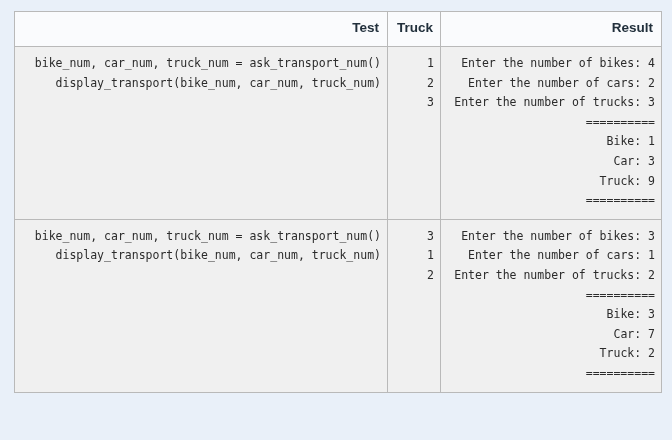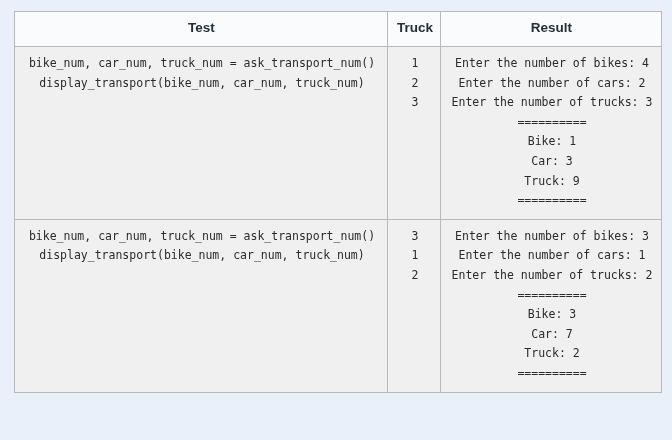--- a/index.html
+++ b/index.html
@@ -30,21 +30,21 @@
   table.example-table {
     border-collapse: collapse;
     table-layout: fixed;
     width: 647px;
     background: var(--cell-bg, #f0f0f0);
   }
   table.example-table th,
   table.example-table td {
     border: 1px solid var(--border-color, #b9b9b9);
     vertical-align: top;
-    text-align: center;
+    text-align: right;
     box-sizing: border-box;
   }
   table.example-table th {
     background: var(--header-bg, #fafbfd);
     font-family: "Liberation Sans", sans-serif;
     font-size: 13.5px;
     font-weight: bold;
     color: var(--heading-text, #1c2834);
     padding: 8px 8px 8px 9px;
     height: 35px;

